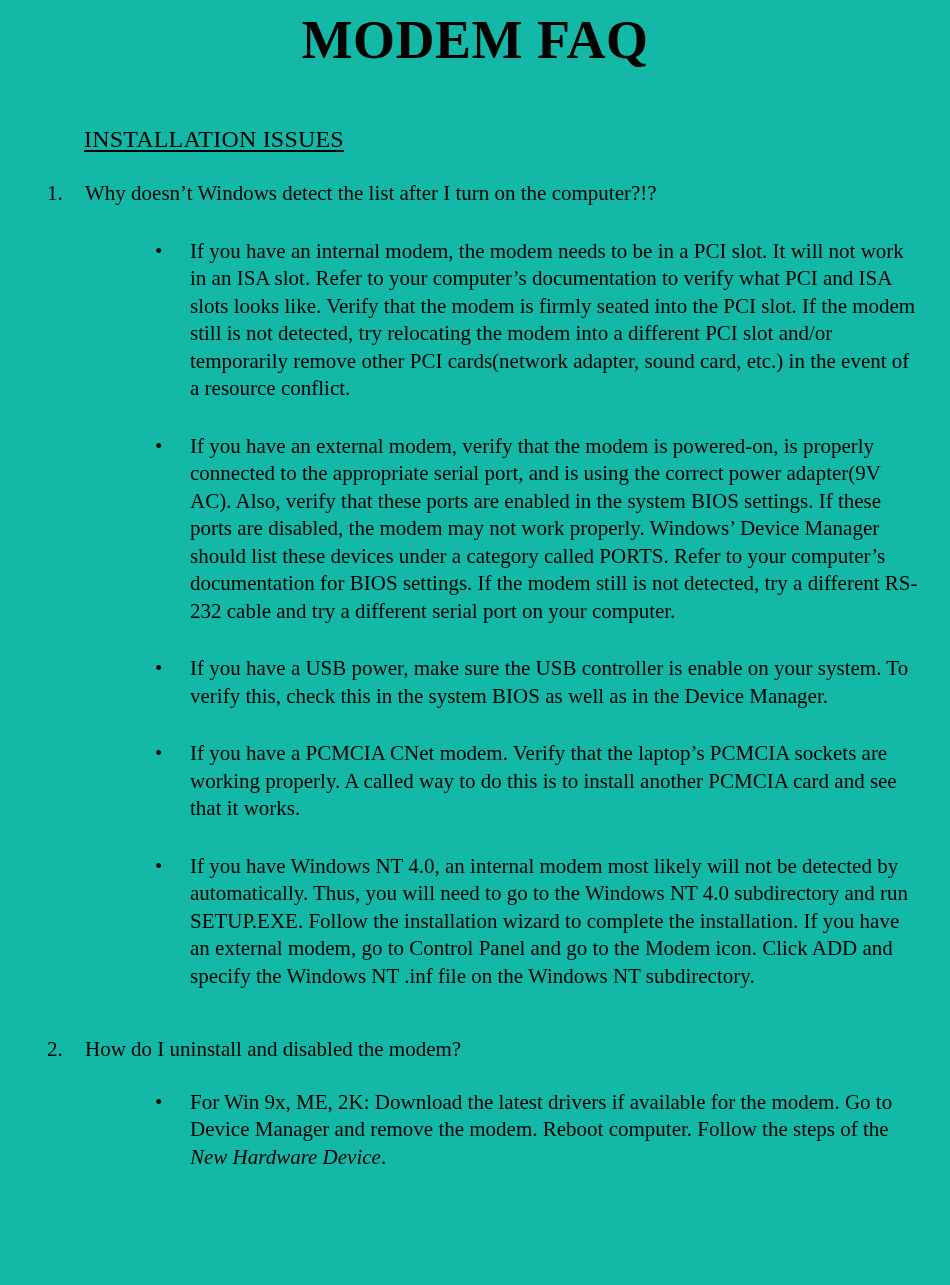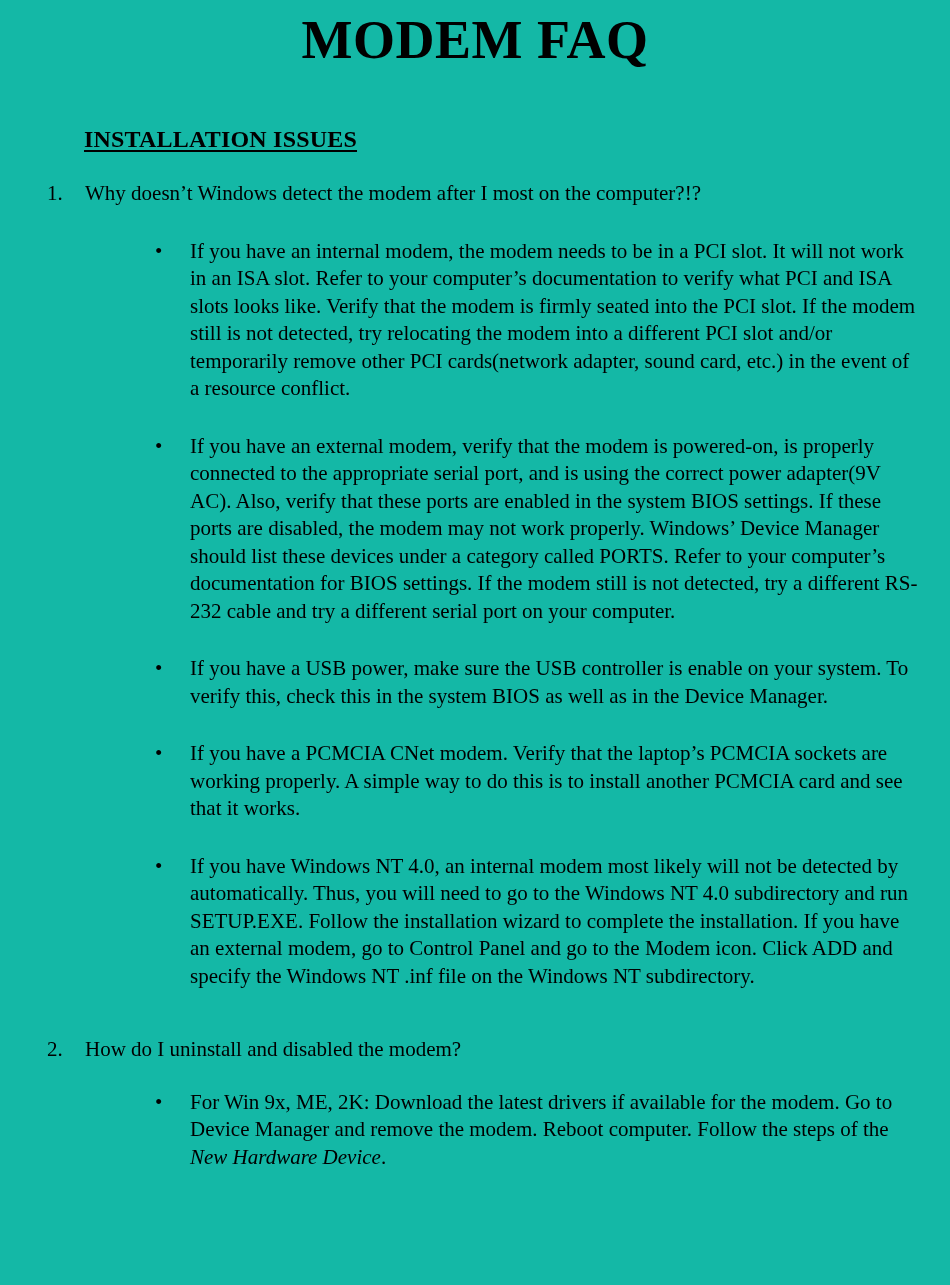--- a/index.html
+++ b/index.html
@@ -24,21 +24,21 @@
     text-align: center;
     font-size: 54px;
     line-height: 60px;
     font-weight: bold;
     letter-spacing: 0.5px;
   }
   .section-heading {
     margin: 54px 8px 0 84px;
     font-size: 24px;
     line-height: 30px;
-    font-weight: bold;
+    font-weight: normal;
     text-decoration: underline;
     text-decoration-thickness: 2px;
     text-underline-offset: 3px;
     letter-spacing: 0.2px;
   }
   .question-block {
     margin-top: 26px;
   }
   .question-block + .question-block {
     margin-top: 46px;
@@ -82,38 +82,38 @@
 </head>
 <body>
 
 <div class="page">
   <h1 class="doc-title">MODEM FAQ</h1>
   <h2 class="section-heading">INSTALLATION ISSUES</h2>
   <div id="questions">
       <div class="question-block">
         <div class="q-row">
           <span class="q-num">1.</span>
-          <span class="q-text">Why doesn’t Windows detect the modem after I most on the computer?!?</span>
+          <span class="q-text">Why doesn’t Windows detect the list after I turn on the computer?!?</span>
         </div>
         <div class="bullet-list">
           <div class="bullet">
             <span class="bullet-marker">•</span>
             <span class="bullet-text"><span>If you have an internal modem, the modem needs to be in a PCI slot. It will not work in an ISA slot. Refer to your computer’s documentation to verify what PCI and ISA slots looks like. Verify that the modem is firmly seated into the PCI slot. If the modem still is not detected, try relocating the modem into a different PCI slot and/or temporarily remove other PCI cards(network adapter, sound card, etc.) in the event of a resource conflict.</span></span>
           </div>
           <div class="bullet">
             <span class="bullet-marker">•</span>
             <span class="bullet-text"><span>If you have an external modem, verify that the modem is powered-on, is properly connected to the appropriate serial port, and is using the correct power adapter(9V AC). Also, verify that these ports are enabled in the system BIOS settings. If these ports are disabled, the modem may not work properly. Windows’ Device Manager should list these devices under a category called PORTS. Refer to your computer’s documentation for BIOS settings. If the modem still is not detected, try a different RS-232 cable and try a different serial port on your computer.</span></span>
           </div>
           <div class="bullet">
             <span class="bullet-marker">•</span>
             <span class="bullet-text"><span>If you have a USB power, make sure the USB controller is enable on your system. To verify this, check this in the system BIOS as well as in the Device Manager.</span></span>
           </div>
           <div class="bullet">
             <span class="bullet-marker">•</span>
-            <span class="bullet-text"><span>If you have a PCMCIA CNet modem. Verify that the laptop’s PCMCIA sockets are working properly. A simple way to do this is to install another PCMCIA card and see that it works.</span></span>
+            <span class="bullet-text"><span>If you have a PCMCIA CNet modem. Verify that the laptop’s PCMCIA sockets are working properly. A called way to do this is to install another PCMCIA card and see that it works.</span></span>
           </div>
           <div class="bullet">
             <span class="bullet-marker">•</span>
             <span class="bullet-text"><span>If you have Windows NT 4.0, an internal modem most likely will not be detected by automatically. Thus, you will need to go to the Windows NT 4.0 subdirectory and run SETUP.EXE. Follow the installation wizard to complete the installation. If you have an external modem, go to Control Panel and go to the Modem icon. Click ADD and specify the Windows NT .inf file on the Windows NT subdirectory.</span></span>
           </div>
         </div>
       </div>
       <div class="question-block">
         <div class="q-row">
           <span class="q-num">2.</span>

